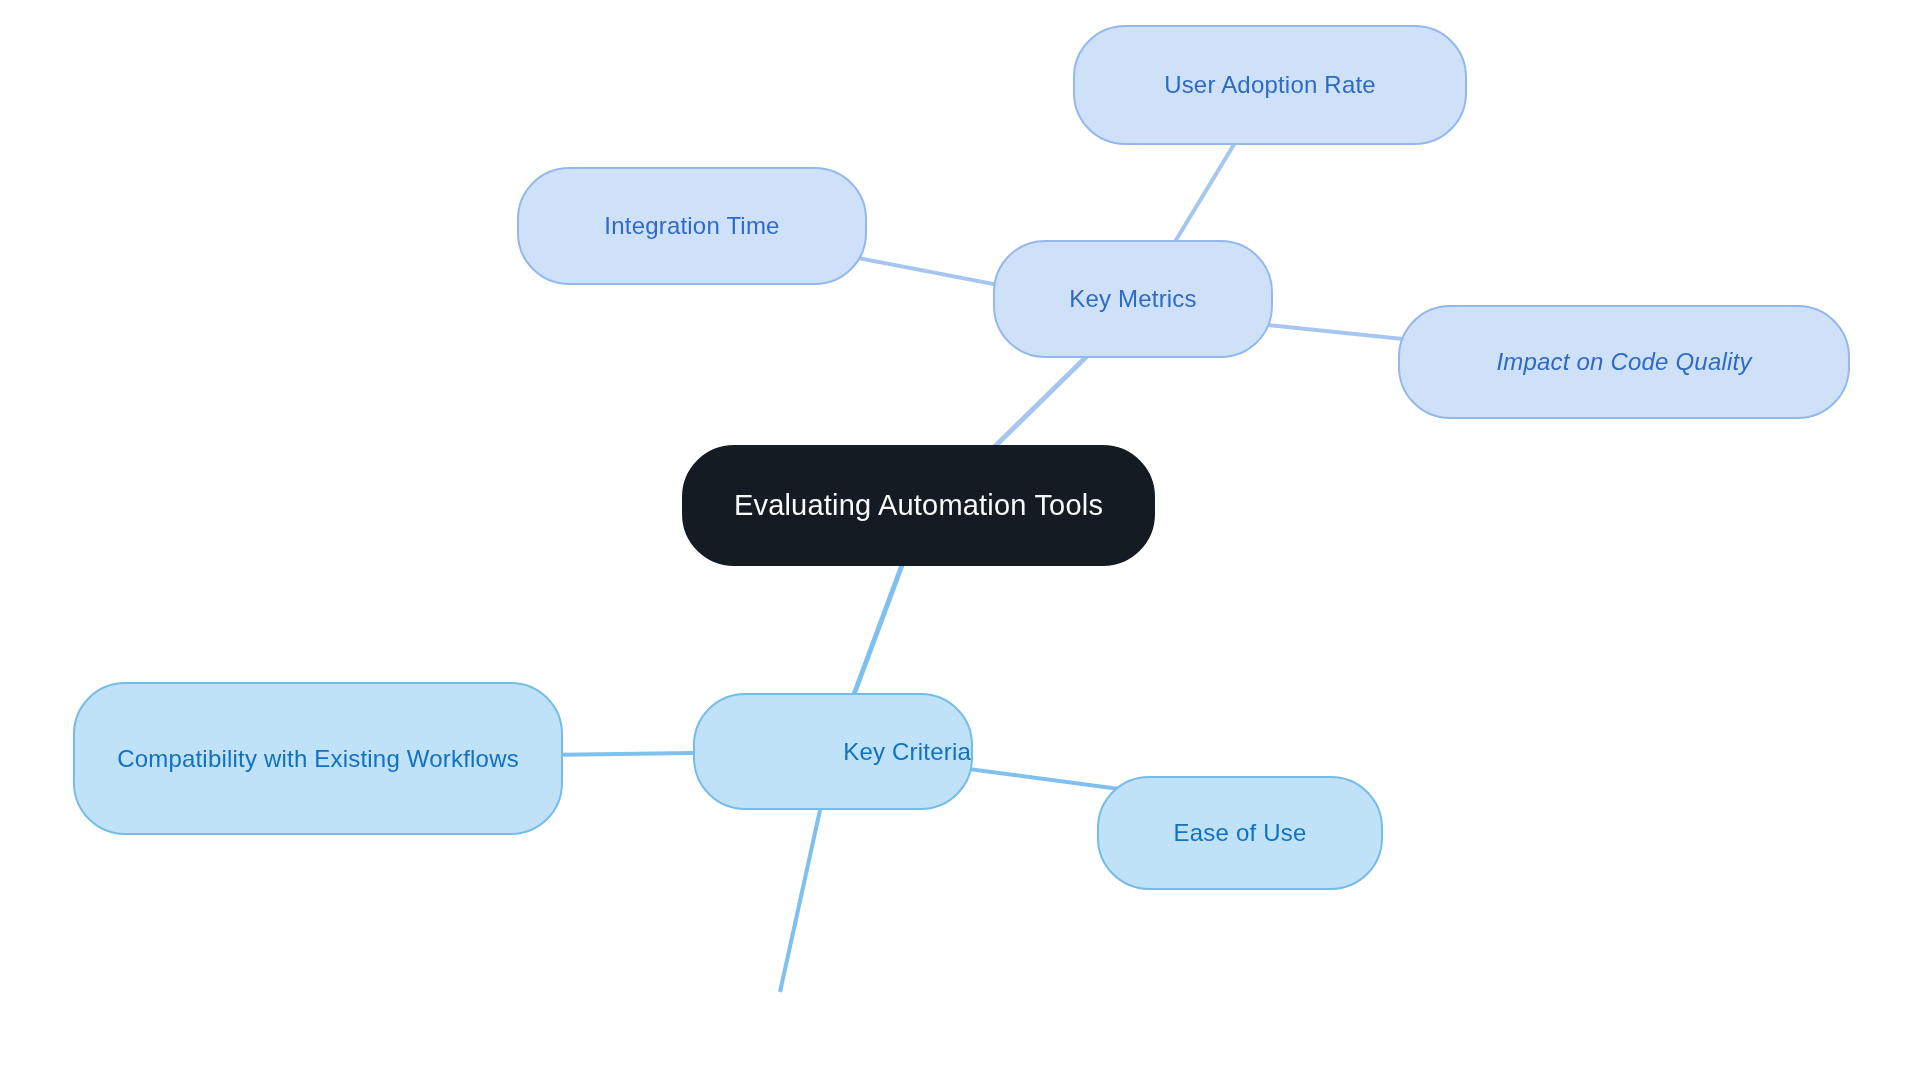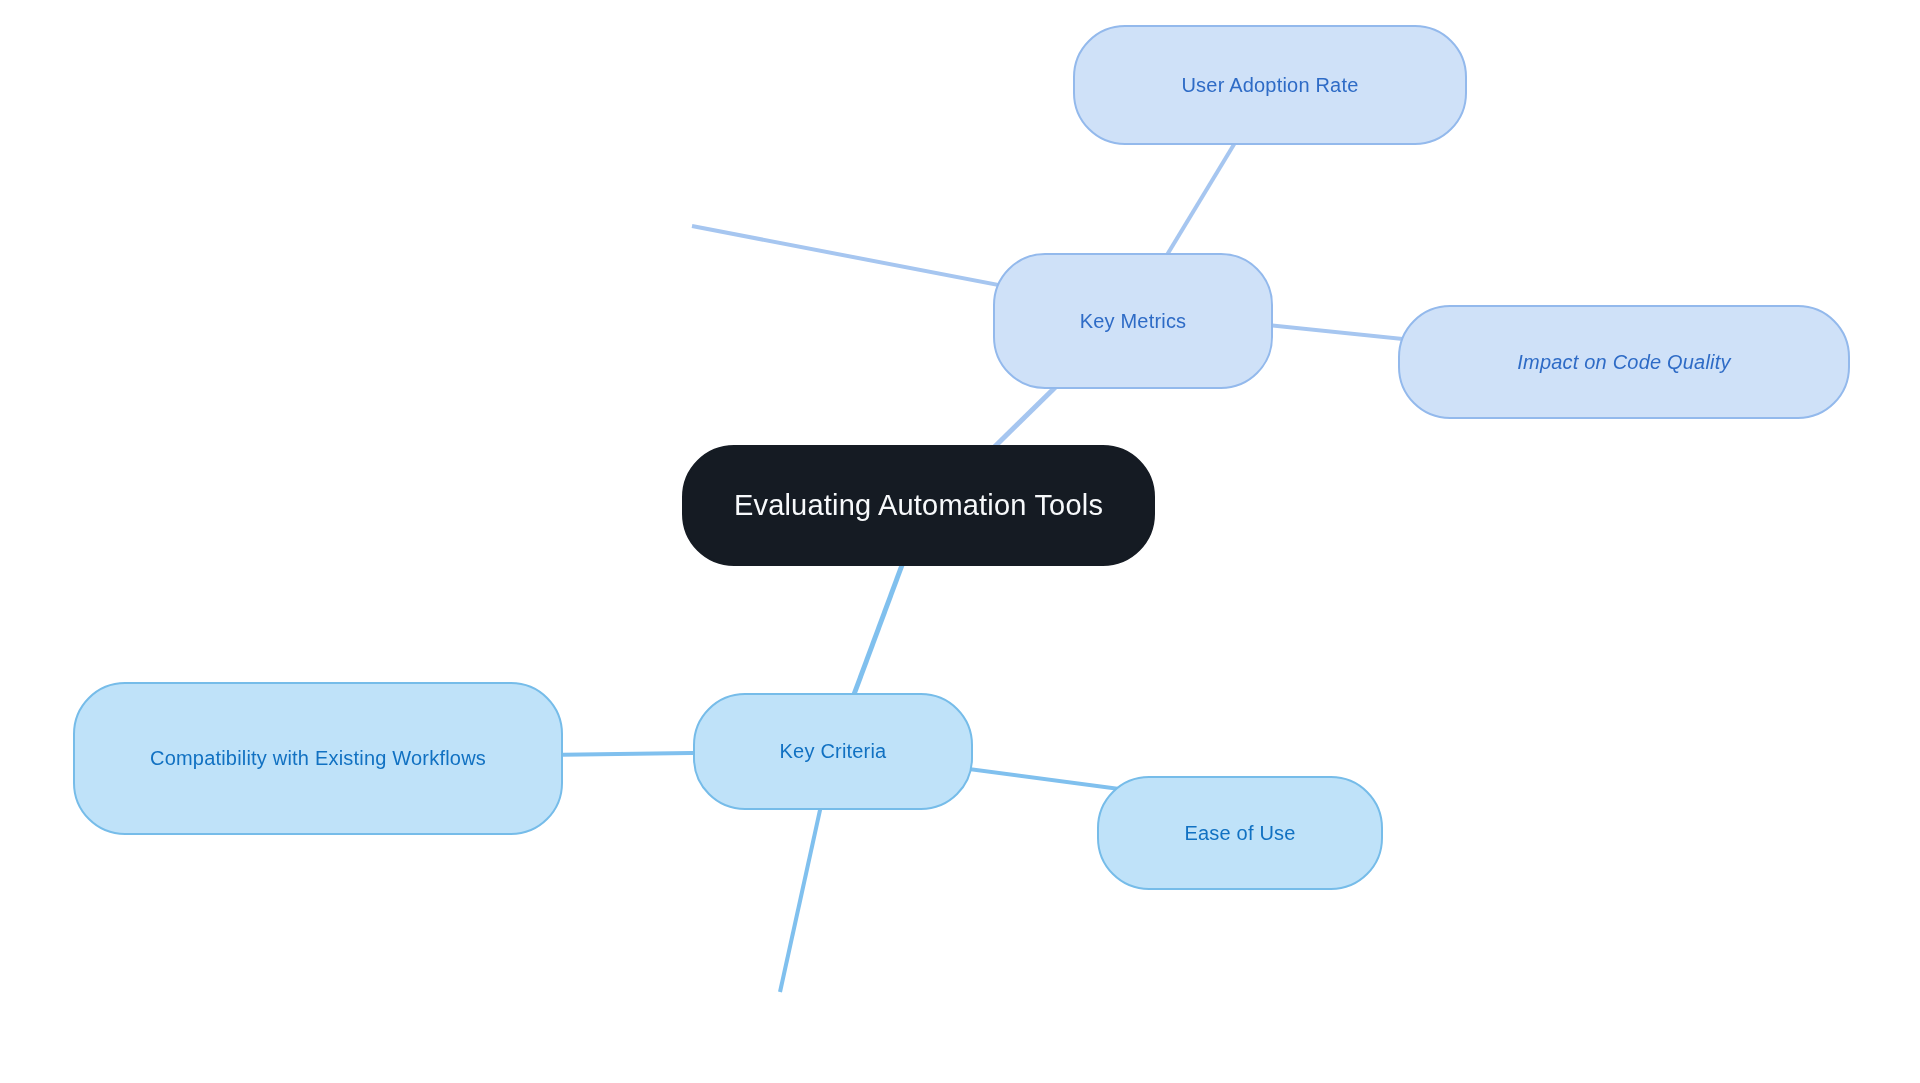--- a/index.html
+++ b/index.html
@@ -25,21 +25,21 @@
   .edge-criteria { stroke: #80c0ee; }
   .edge-lvl1 { stroke-width: 5; }
   .edge-lvl2 { stroke-width: 4; }
   .node {
     position: absolute;
     display: flex;
     align-items: center;
     justify-content: center;
     text-align: center;
     border-radius: 52px;
-    font-size: 20px;
+    font-size: 24px;
     font-weight: 500;
     line-height: 1.22;
     box-sizing: border-box;
     letter-spacing: 0.2px;
   }
   .node.metrics {
     background: #cfe1f8;
     border: 2px solid #93b9ec;
     color: #2e6bc6;
   }
@@ -49,25 +49,25 @@
     color: #1171c2;
   }
   .node.central {
     background: #151b23;
     border: 2px solid #151b23;
     color: #f7f9fb;
     font-size: 29px;
   }
   
   #n-central      { left: 682px;  top: 445px; width: 473px; height: 121px; }
-  #n-key-metrics  { left: 993px;  top: 253px; width: 280px; height: 136px; }
+  #n-key-metrics  { left: 993px;  top: 240px; width: 280px; height: 118px; }
   #n-uar          { left: 1073px; top: 25px;  width: 394px; height: 120px; }
   #n-integration  { left: 517px;  top: 167px; width: 350px; height: 118px; }
   #n-impact       { left: 1398px; top: 305px; width: 452px; height: 114px; font-style: italic; }
-  #n-key-criteria { left: 693px;  top: 693px; width: 280px; height: 117px; }
+  #n-key-criteria { left: 693px;  top: 693px; width: 280px; height: 117px; justify-content: flex-end; }
   #n-compat       { left: 73px;   top: 682px; width: 490px; height: 153px; padding: 8px 28px; }
   #n-ease         { left: 1097px; top: 748px; width: 286px; height: 114px; margin-top: 28px; }
   #n-scalability  { left: 648px;  top: 933px; width: 264px; height: 119px; }
 </style>
 </head>
 <body>
 
 <div class="canvas">
 
   <svg class="edges">
@@ -86,20 +86,23 @@
   <div class="node central" id="n-central">
     <span>Evaluating Automation Tools</span>
   </div>
 
   <div class="node metrics" id="n-key-metrics">
     <span>Key Metrics</span>
   </div>
   <div class="node metrics" id="n-uar">
     <span>User Adoption Rate</span>
   </div>
+  <div class="node metrics" id="n-integration">
+    <span>Integration Time</span>
+  </div>
   <div class="node metrics" id="n-impact">
     <span>Impact on Code Quality</span>
   </div>
 
   <div class="node criteria" id="n-key-criteria">
     <span>Key Criteria</span>
   </div>
   <div class="node criteria" id="n-compat">
     <span>Compatibility with Existing Workflows</span>
   </div>

